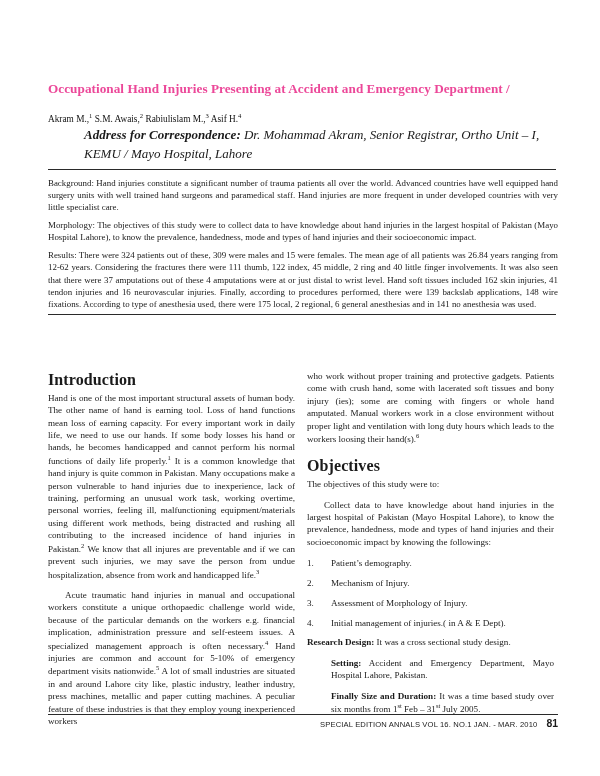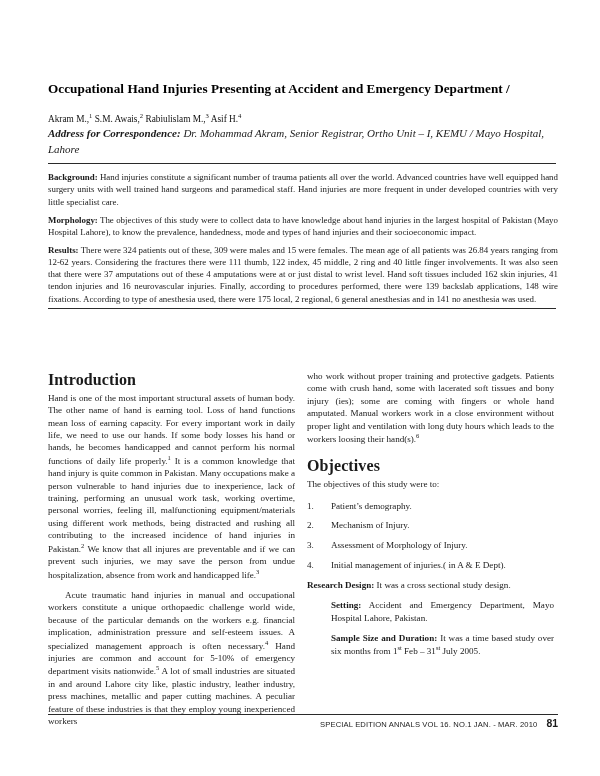--- a/index.html
+++ b/index.html
@@ -30,36 +30,37 @@
   }
 
   
   .title {
     margin-top: 80px;
     font-size: 13.2px;
     font-weight: bold;
     line-height: 1.42;
     text-align: justify;
     letter-spacing: 0.05px;
-    color: #000000;
+    color: #ec4899;
   }
   .title .line2 { display: block; }
 
   
   .authors {
     margin-top: 13px;
     font-size: 9.3px;
     line-height: 1.35;
     color: #111;
   }
   .authors sup { font-size: 6.6px; vertical-align: super; }
   .corr {
-    font-size: 11px;
+    font-size: 13px;
     line-height: 1.4;
     margin-top: 1px;
+    margin-left: 36px;
   }
   .corr .lbl {
     font-weight: bold;
     font-style: italic;
   }
   .corr .val {
     font-style: italic;
   }
 
   
@@ -73,21 +74,21 @@
     font-size: 8.9px;
     line-height: 1.38;
     text-align: justify;
     text-justify: inter-word;
   }
   .abstract p {
     margin: 0 0 5.5px 0;
   }
   .abstract p:last-child { margin-bottom: 2px; }
   .abstract .lbl {
-    font-weight: bold;
+    font-weight: normal;
   }
   .rule-bottom {
     border-top: 1.4px solid #2a2a2a;
     width: 508px;
     margin-top: 3px;
   }
 
   
   .columns {
     position: absolute;
@@ -226,31 +227,32 @@
       <h2>Introduction</h2>
       <p><span>Hand is one of the most important structural assets of human body. The other name of hand is earning tool. Loss of hand functions mean loss of earning capacity. For every important work in daily life, we need to use our hands. If some body losses his hand or hands, he becomes handicapped and cannot perform his normal functions of daily life properly.</span><sup>1</sup><span> It is a common knowledge that hand injury is quite common in Pakistan. Many occupations make a person vulnerable to hand injuries due to inexperience, lack of training, performing an unusual work task, working overtime, personal worries, feeling ill, malfunctioning equipment/materials using different work methods, being distracted and rushing all contributing to the increased incidence of hand injuries in Pakistan.</span><sup>2</sup><span> We know that all injures are preventable and if we can prevent such injuries, we may save the person from undue hospitalization, absence from work and handicapped life.</span><sup>3</sup></p>
       <p class="indent"><span>Acute traumatic hand injuries in manual and occupational workers constitute a unique orthopaedic challenge world wide, because of the particular demands on the workers e.g. financial implication, administration pressure and self-esteem issues. A specialized management approach is often necessary.</span><sup>4</sup><span> Hand injuries are common and account for 5-10% of emergency department visits nationwide.</span><sup>5</sup><span> A lot of small industries are situated in and around Lahore city like, plastic industry, leather industry, press machines, metallic and paper cutting machines. A peculiar feature of these industries is that they employ young inexperienced workers</span></p>
     </div>
 
     <div class="col right">
       <p><span>who work without proper training and protective gadgets. Patients come with crush hand, some with lacerated soft tissues and bony injury (ies); some are coming with fingers or whole hand amputated. Manual workers work in a close environment without proper light and ventilation with long duty hours which leads to the workers loosing their hand(s).</span><sup>6</sup></p>
 
       <h2 class="spaced">Objectives</h2>
       <p>The objectives of this study were to:</p>
+      <p class="indent">Collect data to have knowledge about hand injuries in the largest hospital of Pakistan (Mayo Hospital Lahore), to know the prevalence, handedness, mode and types of hand injuries and their socioeconomic impact by knowing the followings:</p>
 
       <ol class="objlist">
         <li><span class="num">1.</span><span>Patient’s demography.</span></li>
         <li><span class="num">2.</span><span>Mechanism of Injury.</span></li>
         <li><span class="num">3.</span><span>Assessment of Morphology of Injury.</span></li>
         <li><span class="num">4.</span><span>Initial management of injuries.( in A &amp; E Dept).</span></li>
       </ol>
 
       <p><span class="inline-lbl">Research Design:</span> <span>It was a cross sectional study design.</span></p>
       <p class="gap"><span class="inline-lbl">Setting:</span> <span>Accident and Emergency Department, Mayo Hospital Lahore, Pakistan.</span></p>
-      <p class="gap"><span class="inline-lbl">Sample Size and Duration:</span> <span>It was a time based study over six months from 1</span><sup>st</sup><span> Feb – 31</span><sup>st</sup><span> July 2005.</span></p>
+      <p class="gap"><span class="inline-lbl">Finally Size and Duration:</span> <span>It was a time based study over six months from 1</span><sup>st</sup><span> Feb – 31</span><sup>st</sup><span> July 2005.</span></p>
     </div>
   </div>
 
   <div class="rule-left-foot"></div>
   <div class="rule-right-foot"></div>
   <div class="footer">
     <span>SPECIAL EDITION  ANNALS VOL 16.  NO.1  JAN. - MAR. 2010</span><span class="pageno">81</span>
   </div>
 
 </div>

